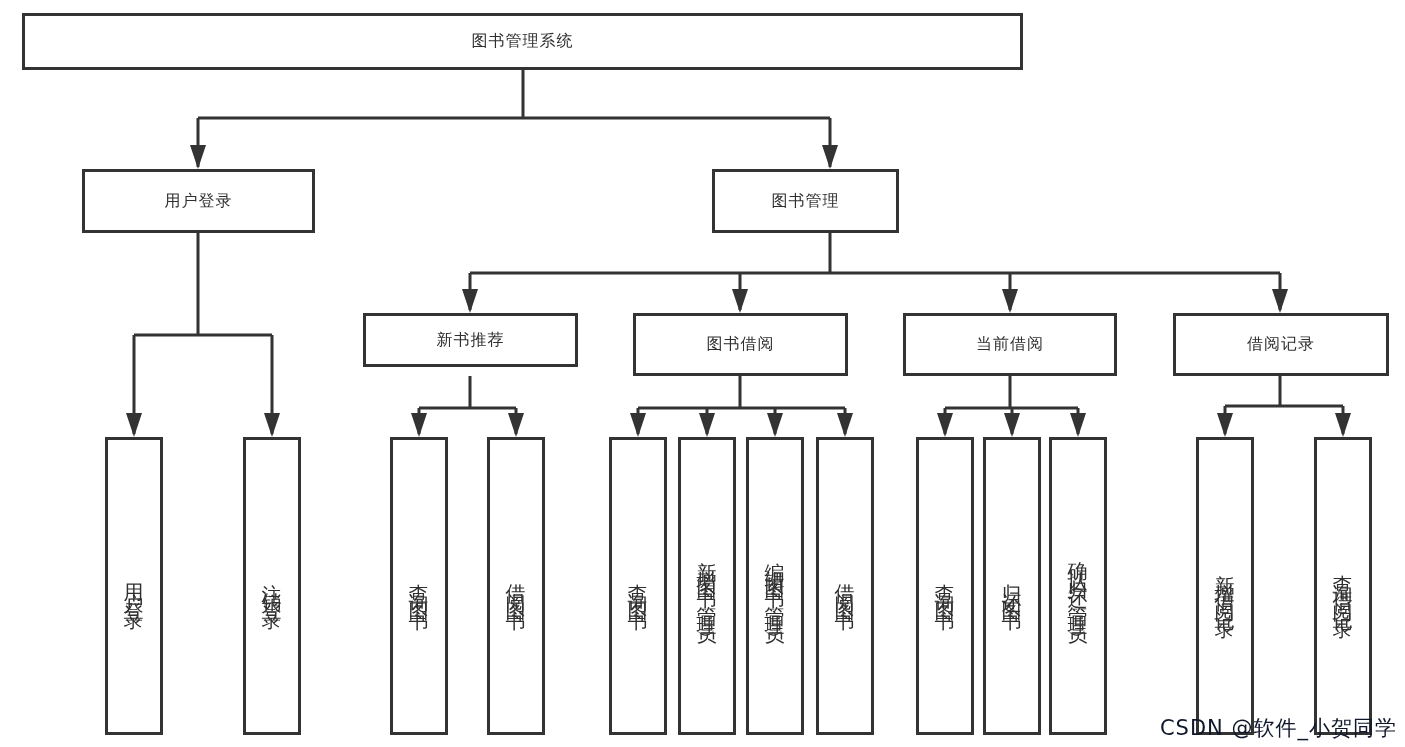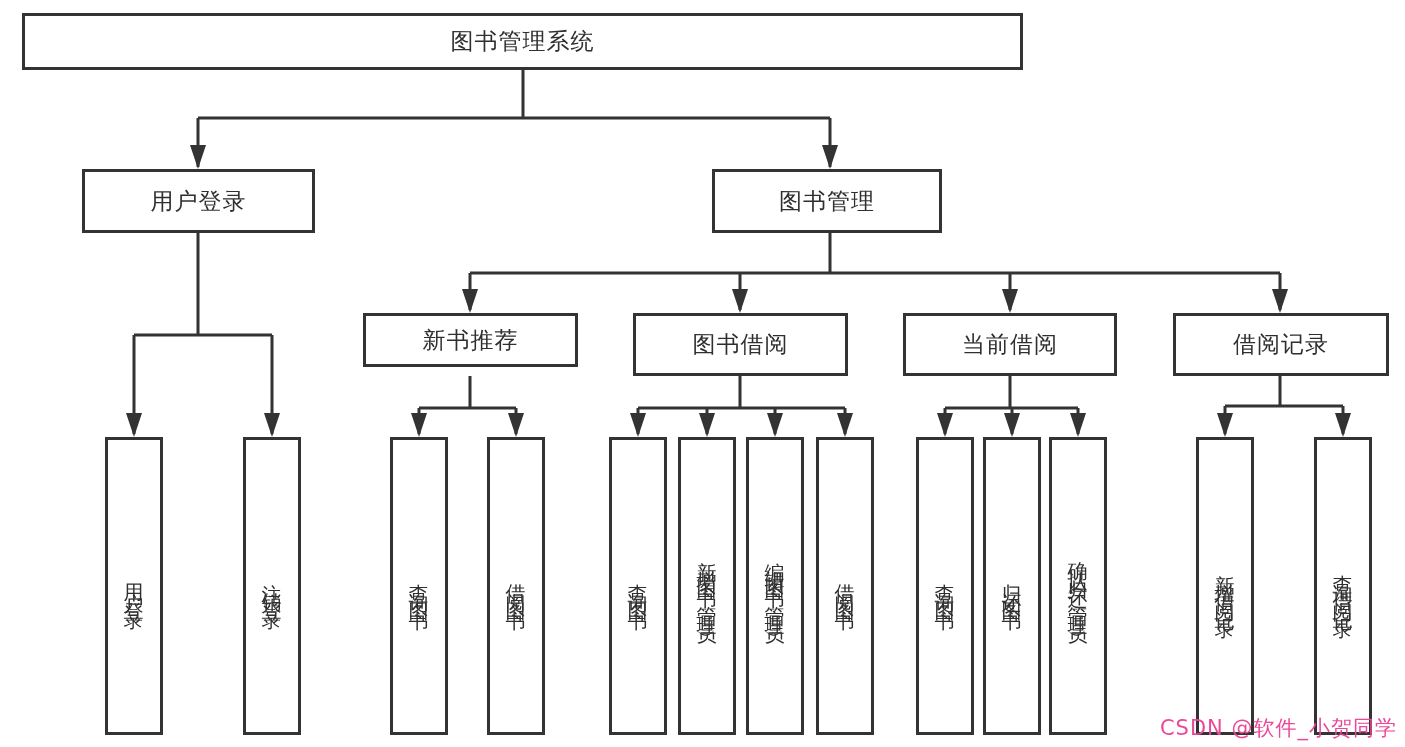--- a/index.html
+++ b/index.html
@@ -21,37 +21,37 @@
     position: absolute;
     box-sizing: border-box;
     background: #ffffff;
     border: 3px solid #333333;
     display: flex;
     align-items: center;
     justify-content: center;
     text-align: center;
   }
   .hlabel {
-    font-size: 23px;
+    font-size: 16px;
     letter-spacing: 1px;
     white-space: nowrap;
   }
   .vbox .vlabel {
     writing-mode: vertical-rl;
     text-orientation: mixed;
     font-size: 20px;
     letter-spacing: 9px;
     line-height: 1;
   }
   .watermark {
     position: absolute;
     right: 8px;
     bottom: 5px;
     font-size: 21px;
-    color: #ec4899;
+    color: #0f172a;
     letter-spacing: 1px;
     white-space: nowrap;
   }
 </style>
 </head>
 <body>
 
 <div class="canvas">
 
   <svg class="connectors" viewBox="0 0 1405 747" xmlns="http://www.w3.org/2000/svg">
@@ -85,21 +85,21 @@
     </g>
   </svg>
 
   <div class="box" style="left:22px; top:13px; width:1001px; height:57px">
     <span class="hlabel">图书管理系统</span>
   </div>
 
   <div class="box" style="left:82px; top:169px; width:233px; height:64px">
     <span class="hlabel">用户登录</span>
   </div>
-  <div class="box" style="left:712px; top:169px; width:230px; height:64px">
+  <div class="box" style="left:712px; top:169px; width:187px; height:64px">
     <span class="hlabel">图书管理</span>
   </div>
 
   <div class="box" style="left:363px; top:313px; width:215px; height:54px">
     <span class="hlabel">新书推荐</span>
   </div>
   <div class="box" style="left:903px; top:313px; width:214px; height:63px">
     <span class="hlabel">当前借阅</span>
   </div>
   <div class="box" style="left:633px; top:313px; width:215px; height:63px">

